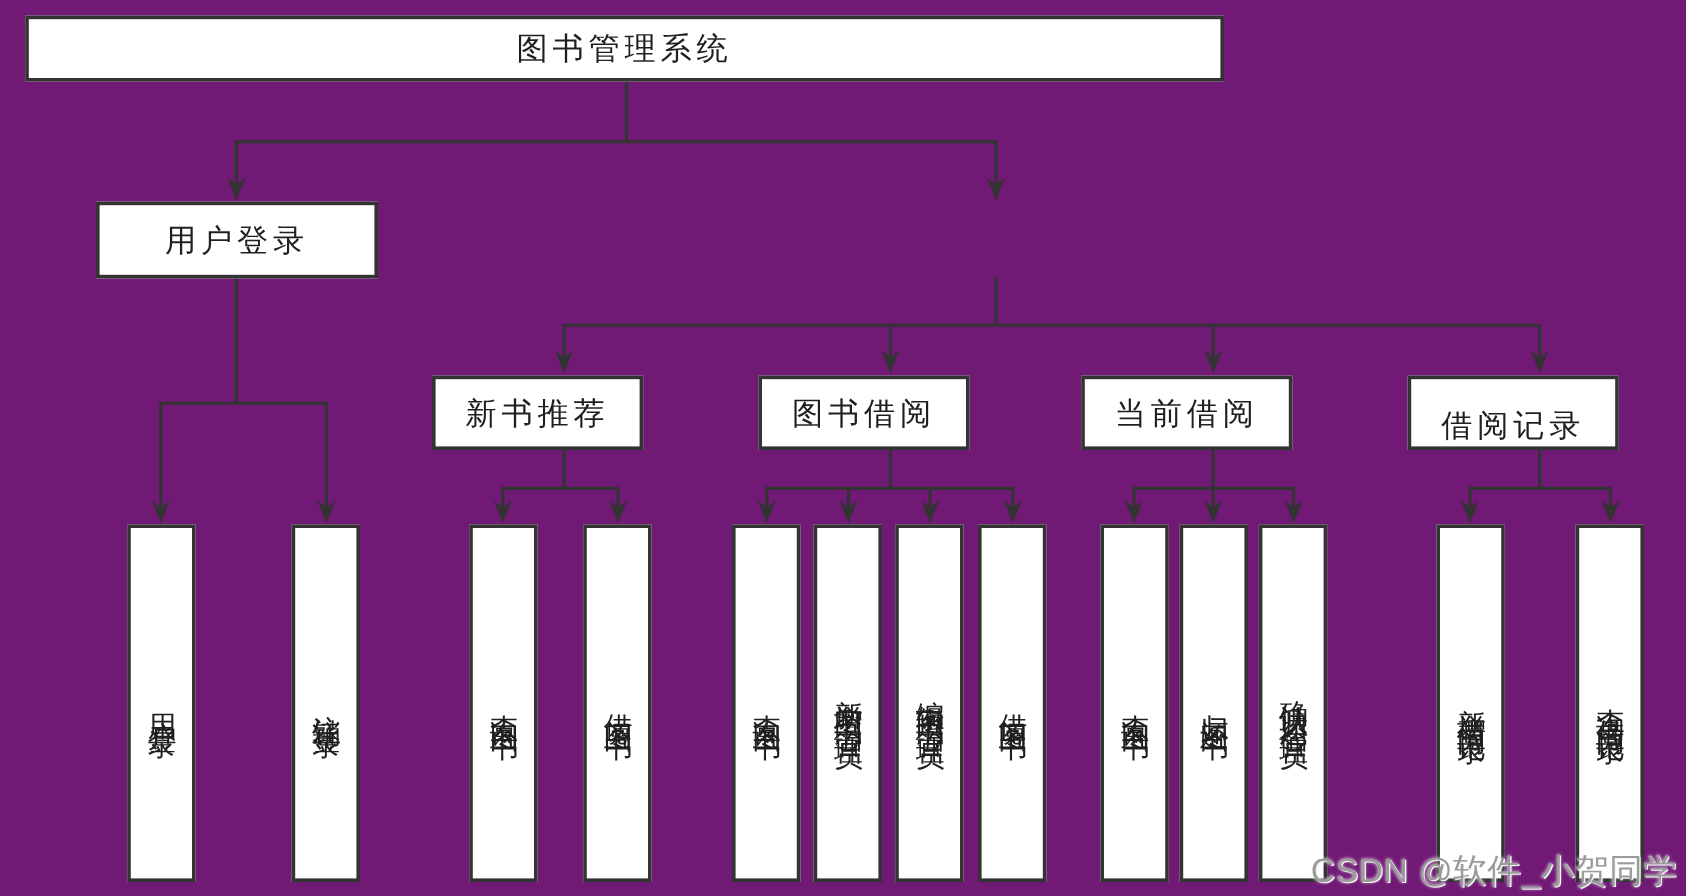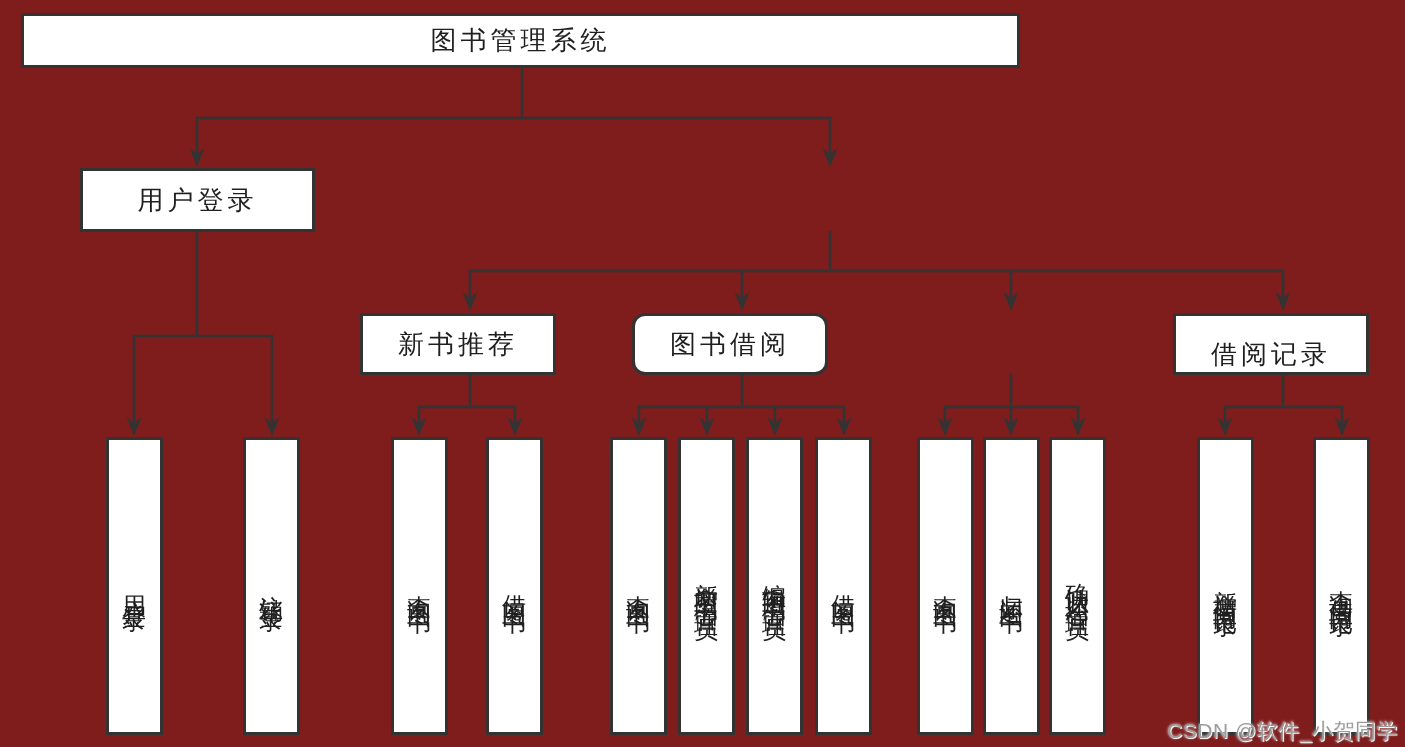--- a/index.html
+++ b/index.html
@@ -5,21 +5,21 @@
   html, body { margin: 0; padding: 0; }
   body {
     width: 1405px; height: 747px;
     background: #ffffff;
     font-family: "Liberation Sans", "DejaVu Sans", sans-serif;
     overflow: hidden;
   }
   #stage {
     position: relative;
     width: 1405px; height: 747px;
-    background: #7f1d1d;
+    background: #701a75;
   }
   #connectors {
     position: absolute; left: 0; top: 0;
     width: 1405px; height: 747px;
     z-index: 1;
   }
   .node {
     position: absolute;
     box-sizing: border-box;
     border: 3px solid #333333;
@@ -40,44 +40,44 @@
     text-orientation: mixed;
     font-size: 24px;
     letter-spacing: 5px;
     line-height: 1.05;
   }
   
   .n-root   { left: 21px;  top: 13px;  width: 999px; height: 55px; }
   .n-login  { left: 80px;  top: 168px; width: 235px; height: 64px; }
   .n-bmgmt  { left: 712px; top: 168px; width: 235px; height: 64px; }
   
-  .n-l3 { top: 313px; width: 196px; height: 62px; }
+  .n-l3 { top: 313px; width: 176px; height: 62px; }
   .n-nbr { left: 360px; }
-  .n-bb  { left: 632px; border-radius: 13px; }
+  .n-bb  { left: 632px; }
   .n-cb  { left: 901px; }
   .n-br  { left: 1173px; align-items: flex-end; }
   
   .leaf { top: 437px; width: 57px; height: 298px; }
   .lf-a1 { left: 106px; }
   .lf-a2 { left: 243px; }
   .lf-b1 { left: 391px; }
   .lf-b2 { left: 486px; }
   .lf-c1 { left: 610px; }
   .lf-c2 { left: 678px; }
   .lf-c3 { left: 746px; }
   .lf-c4 { left: 815px; }
   .lf-d1 { left: 917px; }
   .lf-d2 { left: 983px; }
   .lf-d3 { left: 1049px; }
   .lf-e1 { left: 1197px; }
   .lf-e2 { left: 1313px; }
   #watermark {
     position: absolute;
     right: 7px; bottom: 2px;
-    font-size: 21px;
+    font-size: 28px;
     letter-spacing: 0.5px;
     color: #9b9b9b;
     z-index: 5;
     white-space: nowrap;
     text-shadow: 0 0 3px #ffffff, 1px 1px 0 #f2f2f2;
   }
 </style>
 </head>
 <body>
 
@@ -137,20 +137,23 @@
   <div class="node hnode n-login">
     <span>用户登录</span>
   </div>
 
   <div class="node hnode n-l3 n-nbr">
     <span>新书推荐</span>
   </div>
   <div class="node hnode n-l3 n-bb">
     <span>图书借阅</span>
   </div>
+  <div class="node hnode n-l3 n-cb">
+    <span>当前借阅</span>
+  </div>
   <div class="node hnode n-l3 n-br">
     <span>借阅记录</span>
   </div>
 
   <div class="node vnode leaf lf-a1">
     <span>用户登录</span>
   </div>
   <div class="node vnode leaf lf-a2">
     <span>注销登录</span>
   </div>

